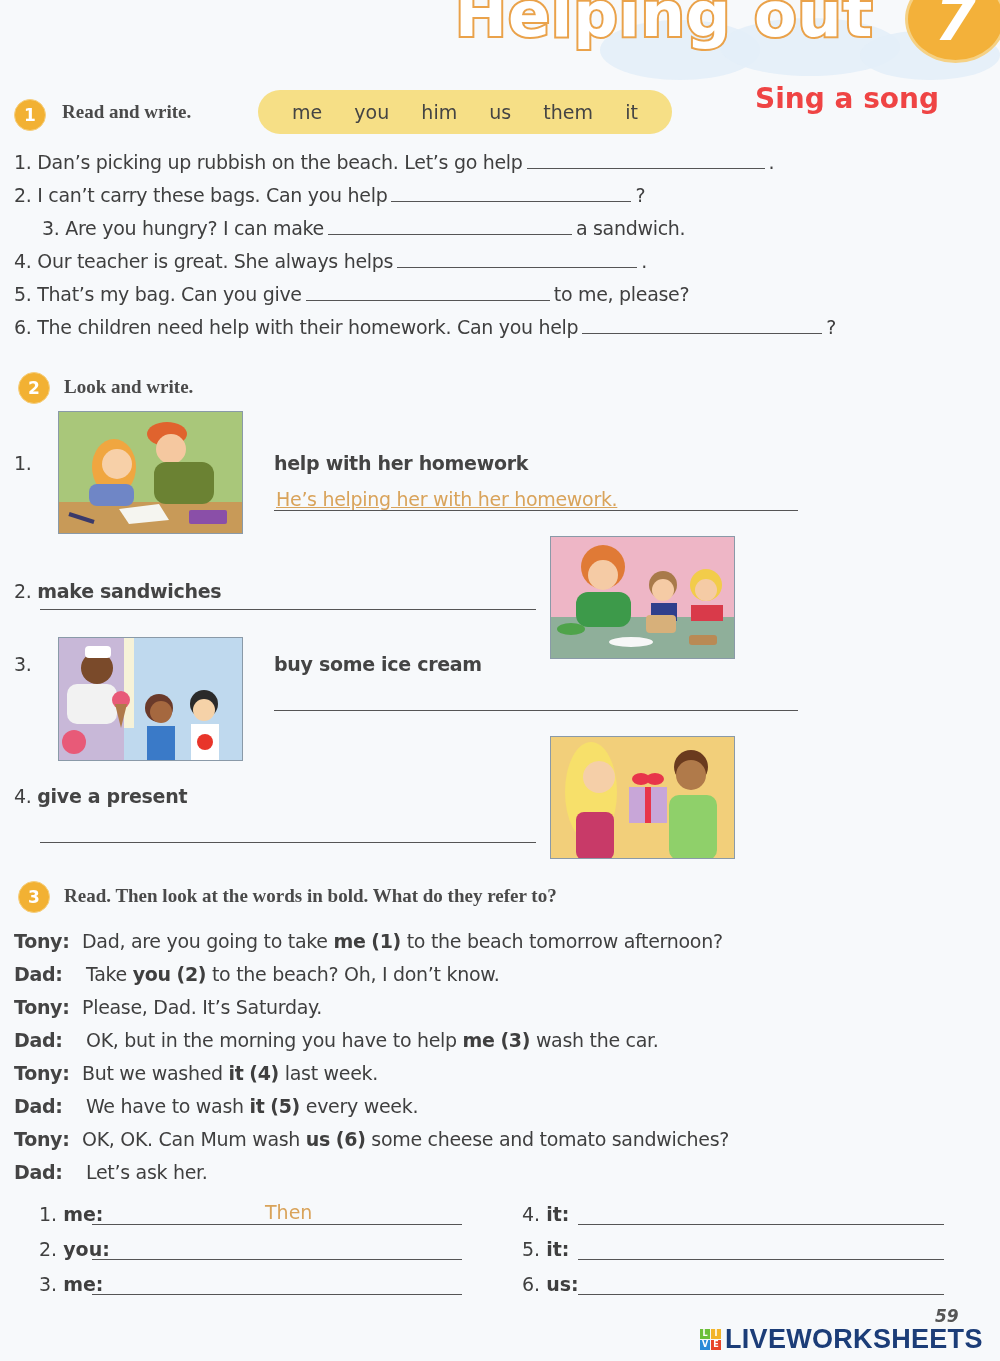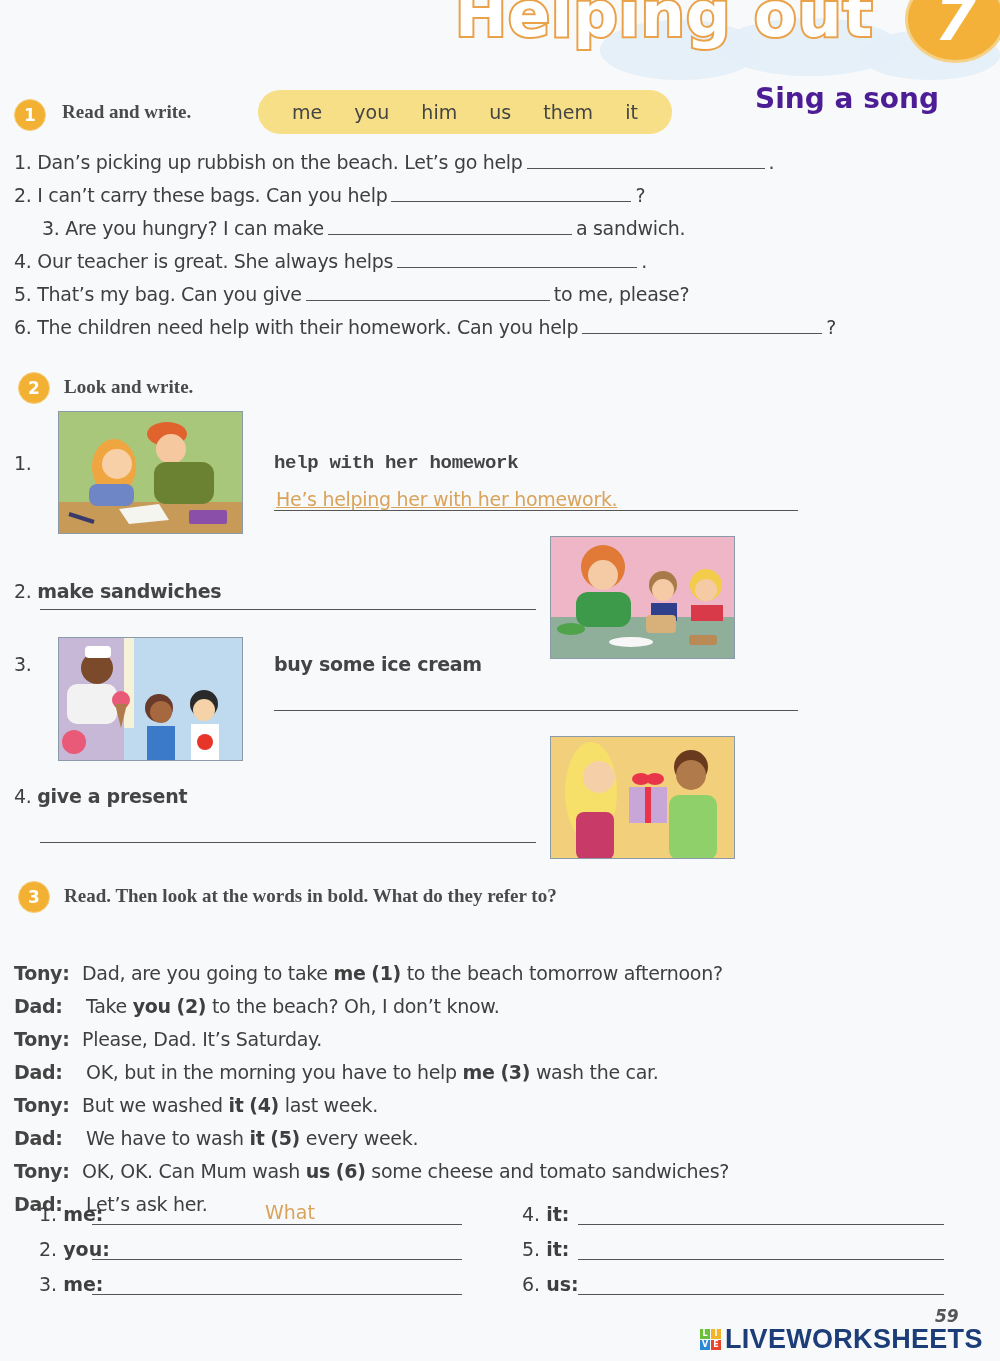--- a/index.html
+++ b/index.html
@@ -39,38 +39,38 @@
     font-family: Liberation Serif, serif;
   }
   .wordbank {
     position: absolute; left: 258px; top: 90px; width: 414px; height: 44px;
     background: #f6df86; border-radius: 22px;
     display: flex; align-items: center; justify-content: space-around;
     padding: 0 18px; box-sizing: border-box; font-size: 19px; color: #444;
   }
   .sing {
     position: absolute; left: 755px; top: 82px; font-size: 28px; font-weight: bold;
-    color: #4c1d95; white-space: nowrap;
+    color: #ef4444; white-space: nowrap;
   }
   .line {
     position: absolute; font-size: 19px; color: #3f3f3f; white-space: nowrap;
     font-family: "DejaVu Sans", sans-serif; letter-spacing: -0.3px;
   }
   .blank {
     display: inline-block; border-bottom: 1.5px solid #555; height: 18px;
     vertical-align: baseline; margin: 0 4px;
   }
   .pic {
     position: absolute; border: 1.5px solid #8a9aa8; box-sizing: border-box; overflow: hidden;
   }
   .bold { font-weight: bold; color: #444; }
   .answer { color: #d9a35a; }
   .rule { position: absolute; height: 0; border-top: 1.5px solid #555; }
   .dlg { position: absolute; left: 14px; font-size: 19px; white-space: nowrap; letter-spacing: -0.3px; }
-  .dlg .sp { font-weight: bold; color: #444; display: inline-block; margin-top: 32px; }
+  .dlg .sp { font-weight: bold; color: #444; display: inline-block; }
   .ans-row { position: absolute; font-size: 19px; white-space: nowrap; margin-left: 25px; }
   .page-num { position: absolute; left: 935px; top: 1306px; font-weight: bold; font-style: italic; font-size: 17px; color: #555; }
   .lw { position: absolute; left: 700px; top: 1324px; display: flex; align-items: center; }
   .lw-grid { display: grid; grid-template-columns: 10px 10px; grid-gap: 1px; margin-right: 4px; }
   .lw-grid span { width: 10px; height: 10px; font-size: 8px; line-height: 10px; text-align: center; color: #fff; font-weight: bold; }
   .lw-text { font-family: "Liberation Sans", sans-serif; font-weight: bold; font-size: 27px; color: #1c3d78; letter-spacing: 0.3px; }
 </style>
 </head>
 <body>
 
@@ -122,21 +122,21 @@
     <circle cx="58" cy="52" r="15" fill="#f7d0a8"></circle>
     <rect x="30" y="72" width="45" height="22" rx="8" fill="#6f86c6"></rect>
     <ellipse cx="108" cy="22" rx="20" ry="12" fill="#e0632e"></ellipse>
     <circle cx="112" cy="37" r="15" fill="#f5c8a0"></circle>
     <rect x="95" y="50" width="60" height="42" rx="12" fill="#6b8233"></rect>
     <polygon points="60,97 100,92 110,108 70,112" fill="#f5f5f0"></polygon>
     <rect x="130" y="98" width="38" height="14" rx="2" fill="#8a4fa8"></rect>
     <line x1="10" y1="102" x2="35" y2="110" stroke="#3a3a6a" stroke-width="4"></line>
   </svg>
 </div>
-<div class="line bold" style="left:274px;top:452px;font-family:Liberation Mono, monospace;">help with her homework</div>
+<div class="line bold" style="left:274px;top:452px;">help with her homework</div>
 <div class="line answer" style="left:276px;top:488px;text-decoration:underline;">He’s helping her with her homework.</div>
 <div class="rule" style="left:274px;top:510px;width:524px;"></div>
 
 <div class="line" style="left:14px;top:580px;">
   <span>2.</span>
   <span class="bold">make sandwiches</span>
 </div>
 <div class="rule" style="left:40px;top:609px;width:496px;"></div>
 <div class="pic" style="left:550px;top:536px;width:185px;height:123px;background:#eeb6c6;">
   <svg width="185" height="123" viewBox="0 0 185 123">
@@ -225,21 +225,21 @@
   <span class="sp" style="width:68px;">Tony:</span><span>OK, OK. Can Mum wash</span> <b>us</b> <b>(6)</b> <span>some cheese and tomato sandwiches?</span>
 </div>
 <div class="dlg" style="top:1161px;">
   <span class="sp" style="width:72px;">Dad:</span><span>Let’s ask her.</span>
 </div>
 
 <div class="ans-row" style="left:14px;top:1203px;">
   <span>1.</span> <b>me:</b>
 </div>
 <div class="rule" style="left:92px;top:1224px;width:370px;"></div>
-<div class="ans-row answer" style="left:240px;top:1201px;">What</div>
+<div class="ans-row answer" style="left:240px;top:1201px;">Then</div>
 
 <div class="ans-row" style="left:14px;top:1238px;">
   <span>2.</span> <b>you:</b>
 </div>
 <div class="rule" style="left:92px;top:1259px;width:370px;"></div>
 
 <div class="ans-row" style="left:14px;top:1273px;">
   <span>3.</span> <b>me:</b>
 </div>
 <div class="rule" style="left:92px;top:1294px;width:370px;"></div>

